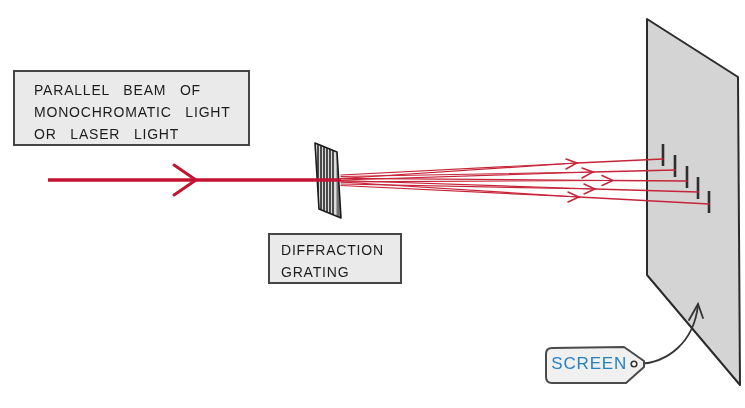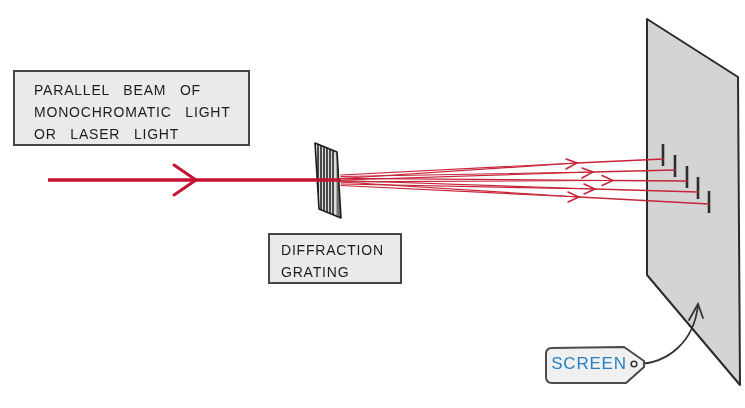--- a/index.html
+++ b/index.html
@@ -28,21 +28,21 @@
     left:268px;top:233px;width:134px;height:51px;
     padding:4px 0 0 11px;
     font-size:14px;line-height:22px;
     letter-spacing:0.8px;
   }
   .screen-label{
     position:absolute;
     left:551px;top:354px;width:76px;
     font-size:17px;line-height:20px;
     letter-spacing:0.8px;
-    text-align:center;
+    text-align:right;
     color:#2680c2;
   }
 </style>
 </head>
 <body>
 
 <div class="canvas">
 
   <svg width="745" height="408" viewBox="0 0 745 408">
 

